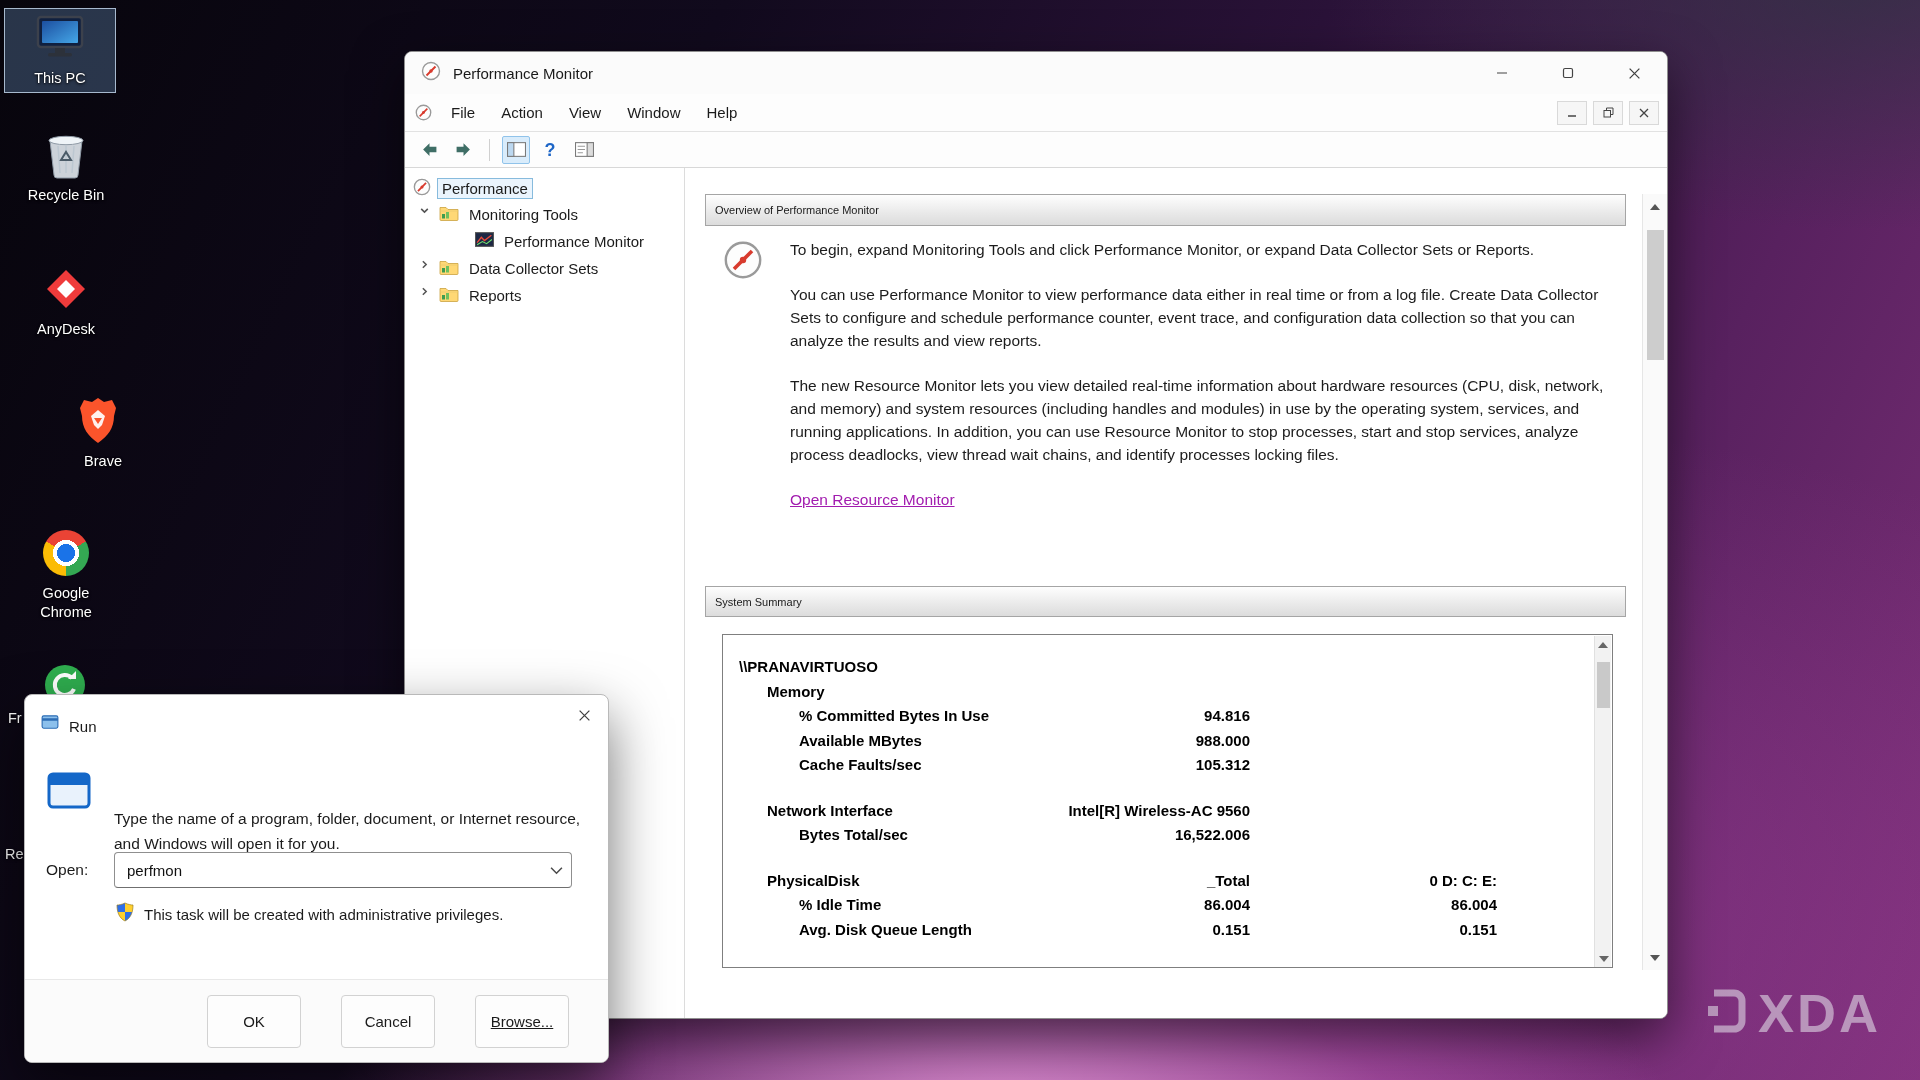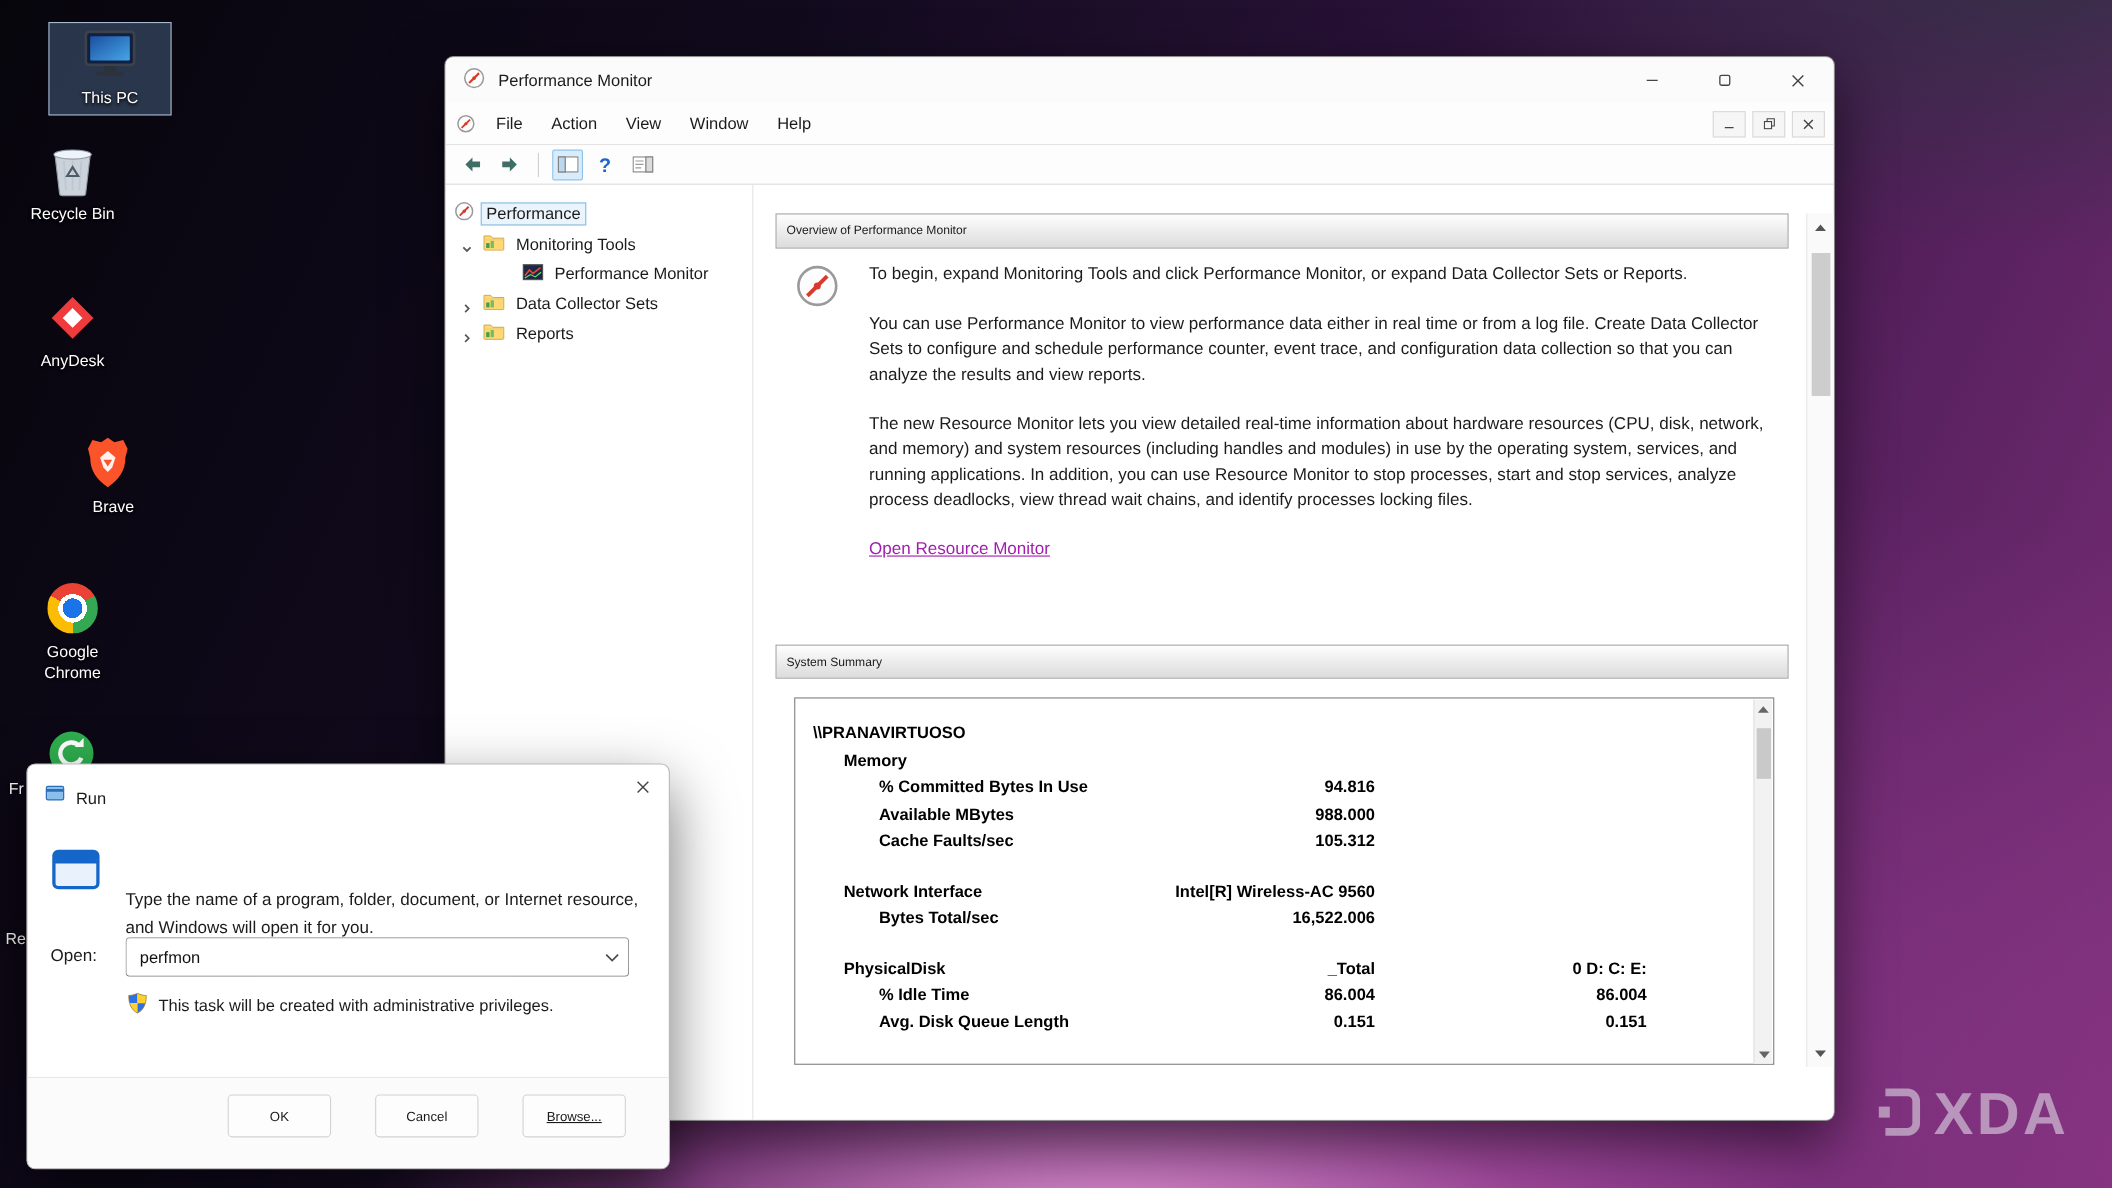--- a/index.html
+++ b/index.html
@@ -11,21 +11,21 @@
       radial-gradient(900px 320px at 52% 104%, rgba(238,160,224,.9), rgba(192,92,182,.5) 45%, rgba(120,40,120,0) 75%),
       radial-gradient(1500px 760px at 72% 88%, rgba(155,62,152,.55), rgba(60,20,70,0) 70%),
       radial-gradient(900px 420px at 97% -2%, rgba(42,52,62,.7), rgba(0,0,0,0) 60%),
       linear-gradient(115deg, #07050c 0%, #110a1d 30%, #2a1238 55%, #58215f 78%, #7e3079 100%);
   }
 
   
   .desk-icon { position:absolute; width:112px; display:flex; flex-direction:column; align-items:center; gap:7px; z-index:1; padding:5px 0 4px; }
   .desk-icon .glyph { width:48px; height:48px; display:flex; align-items:center; justify-content:center; }
   .dlabel { color:#fff; font-size:14.5px; text-align:center; line-height:1.3; text-shadow:0 1px 3px rgba(0,0,0,.9), 0 0 2px rgba(0,0,0,.7); }
-  #dk-thispc { left:4px; top:20px; background:rgba(130,180,235,.28); border:1px solid rgba(210,230,250,.75);margin-left:40px; }
+  #dk-thispc { left:4px; top:8px; background:rgba(130,180,235,.28); border:1px solid rgba(210,230,250,.75); }
   #dk-recycle { left:10px; top:126px; }
   #dk-anydesk { left:10px; top:260px; }
   #dk-brave   { left:10px; top:392px;align-items:flex-end; }
   #dk-chrome  { left:10px; top:524px; }
   #dk-chrome .dlabel { width:86px; }
   #dk-green   { left:38px; top:656px; width:54px; }
   .frag-label { position:absolute; color:#fff; font-size:14.5px; text-shadow:0 1px 3px rgba(0,0,0,.9); z-index:1; }
   #frag-fr { left:8px; top:710px; }
   #frag-re { left:5px; top:846px; }
 
@@ -49,21 +49,21 @@
   .mdi-btn { width:30px; height:24px; display:flex; align-items:center; justify-content:center; border:1px solid #d9d9d9; background:#f6f6f6; }
 
   .toolbar { height:36px; background:#fdfdfd; border-bottom:1px solid #d8d8d8; display:flex; align-items:center; padding-left:10px; gap:6px; flex:0 0 auto; }
   .tb-btn { width:28px; height:28px; display:flex; align-items:center; justify-content:center; border:1px solid transparent; border-radius:2px; }
   .tb-btn.active { background:#d9ecfb; border-color:#90c3ea; }
   .tb-sep { width:1px; height:22px; background:#d0d0d0; margin:0 6px; }
   .help-glyph { color:#1e66c7; font-weight:bold; font-size:18px; line-height:1; }
 
   .main { flex:1 1 auto; display:flex; min-height:0; }
   .treepane { width:280px; flex:0 0 auto; background:#fff; border-right:1px solid #dcdcdc; padding-top:10px; }
-  .trow { height:27px; display:flex; align-items:flex-end; font-size:15px; color:#1b1b1b; }
+  .trow { height:27px; display:flex; align-items:flex-start; font-size:15px; color:#1b1b1b; }
   .trow .gap6 { width:6px; } .trow .gap8 { width:8px; }
   .tlabel { padding:1px 4px; white-space:nowrap; }
   .tlabel.selected { background:#eaf4fd; border:1px solid #87bbdd; }
   .chev { width:14px; display:flex; justify-content:center; }
 
   .rightpane { flex:1 1 auto; position:relative; background:#fff; min-width:0; }
   .hdr-bar { position:absolute; left:20px; width:921px; height:32px;
              background:linear-gradient(#fefefe,#e9e9e9 60%,#dcdcdc); border:1px solid #a5a5a5;
              display:flex; align-items:center; padding-left:9px; font-size:11px; color:#1a1a1a; }
   #hdr-overview { top:26px; }
@@ -100,21 +100,21 @@
   .run-close { margin-left:auto; width:48px; height:40px; display:flex; align-items:center; justify-content:center; }
   .run-desc { position:absolute; left:89px; top:70px; width:470px; font-size:15.5px; line-height:25px; color:#1b1b1b;margin-top:41px; }
   .run-bigicon { position:absolute; left:22px; top:76px; }
   .open-label { position:absolute; left:21px; top:166px; font-size:15.5px; color:#1b1b1b; }
   .combo { position:absolute; left:89px; top:157px; width:458px; height:36px; border:1px solid #8f8f8f; border-bottom-color:#6f6f6f; border-radius:4px; background:#fff; display:flex; align-items:center; }
   .combo input { flex:1; border:none; outline:none; font-size:15px; padding:0 12px; font-family:"Liberation Sans","DejaVu Sans",sans-serif; color:#111; background:transparent; }
   .combo .cchev { width:30px; display:flex; justify-content:center; }
   .admin-row { position:absolute; left:90px; top:207px; display:flex; align-items:center; gap:9px; }
   .admin-text { font-size:15px; color:#1b1b1b; }
   .run-footer { position:absolute; left:0; bottom:0; width:100%; height:83px; background:#fbfbfb; border-top:1px solid #e8e8e8; }
-  .run-btn { position:absolute; top:15px; width:94px; height:39px; background:#fdfdfd; border:1px solid #d2d2d2; border-radius:4px; font-size:12px; color:#1a1a1a; display:flex; align-items:center; justify-content:center; font-family:"Liberation Sans","DejaVu Sans",sans-serif; }
+  .run-btn { position:absolute; top:15px; width:94px; height:53px; background:#fdfdfd; border:1px solid #d2d2d2; border-radius:4px; font-size:15px; color:#1a1a1a; display:flex; align-items:center; justify-content:center; font-family:"Liberation Sans","DejaVu Sans",sans-serif; }
   #btn-ok { left:182px; } #btn-cancel { left:316px; } #btn-browse { left:450px; }
   #btn-browse .bb { text-decoration:underline; }
 </style>
 </head>
 <body>
 
 <div class="desk-icon" id="dk-thispc">
   <div class="glyph">
     <svg width="48" height="46" viewBox="0 0 48 46">
       <defs>

